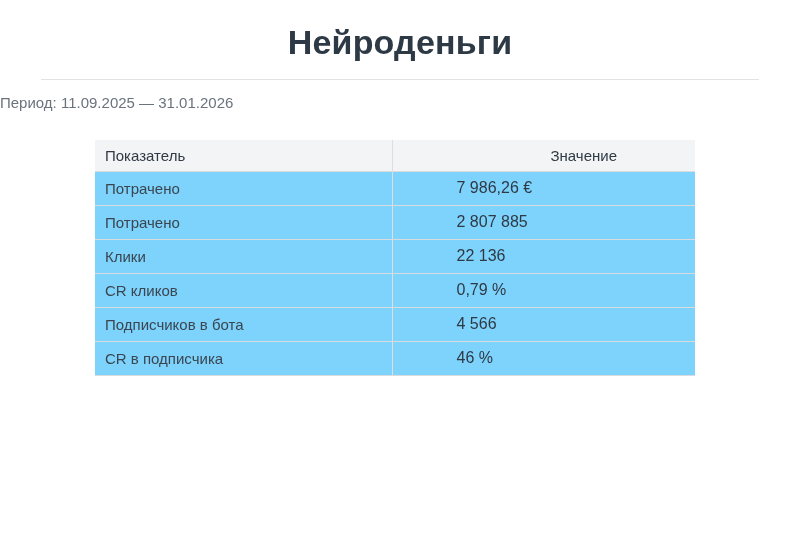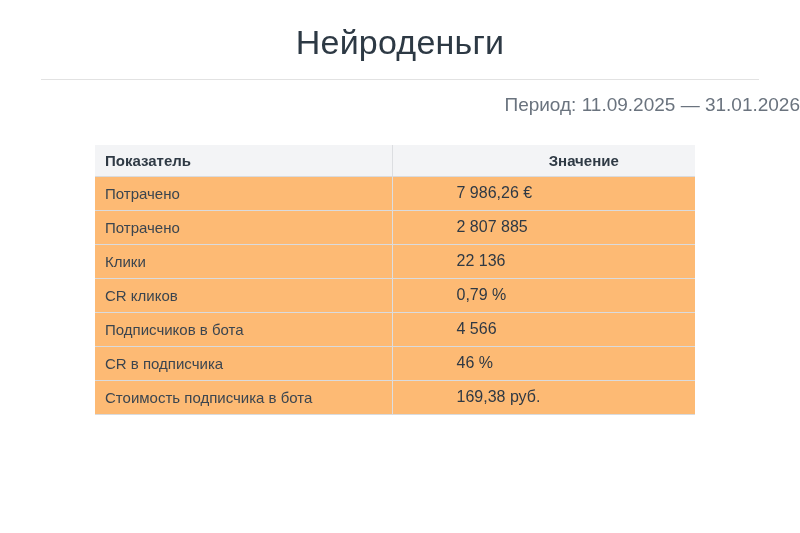--- a/index.html
+++ b/index.html
@@ -15,61 +15,61 @@
     --page-bg:#ffffff;
   }
   *{margin:0;padding:0;box-sizing:border-box;}
   html,body{width:800px;height:533px;background:var(--page-bg);
     font-family:"Liberation Sans","DejaVu Sans",sans-serif;overflow:hidden;}
   .page{width:800px;height:533px;background:var(--page-bg);}
   .page-title{
     padding-top:20px;
     text-align:center;
     font-size:34px;
-    font-weight:normal;
+    font-weight:bold;
     line-height:44px;
     color:var(--title-color);
     letter-spacing:0.2px;
   }
   .title-rule{
     border:none;
     border-top:1px solid var(--rule-color);
     margin:15px 41px 0 41px;
   }
   .period-line{
     margin-top:14px;
-    text-align:right;
-    font-size:19px;
+    text-align:left;
+    font-size:15px;
     color:var(--period-color);
   }
   .stats-table{
     margin:29px 0 0 95px;
     width:600px;
     border-collapse:collapse;
     table-layout:fixed;
   }
   .stats-table col.c1{width:297px;}
   .stats-table col.c2{width:303px;}
   .stats-table th{
     background:var(--header-bg);
     height:31px;
     font-size:15px;
-    font-weight:bold;
+    font-weight:normal;
     color:var(--header-text);
     text-align:left;
     border-bottom:1px solid var(--row-border);
     vertical-align:middle;
   }
   .stats-table th.col-metric{padding-left:10px;border-right:1px solid var(--col-border);}
   .stats-table th.col-value{padding-left:80px;text-align:center;}
   .stats-table td{
     height:34px;
     vertical-align:middle;
     border-bottom:1px solid var(--row-border);
-    background:#fdba74;
+    background:#7dd3fc;
   }
   .stats-table td.cell-metric{
     padding-left:10px;
     font-size:15px;
     color:var(--label-text);
     border-right:1px solid var(--col-border);
   }
   .stats-table td.cell-value{
     padding-left:64px;
     font-size:16px;
@@ -124,20 +124,16 @@
         <tr>
           <td class="cell-metric">Подписчиков в бота</td>
           <td class="cell-value">4 566</td>
         </tr>
 
         <tr>
           <td class="cell-metric">CR в подписчика</td>
           <td class="cell-value">46 %</td>
         </tr>
 
-        <tr>
-          <td class="cell-metric">Стоимость подписчика в бота</td>
-          <td class="cell-value">169,38 руб.</td>
-        </tr>
       </tbody>
   </table>
 
 </div>
 
 </body></html>

